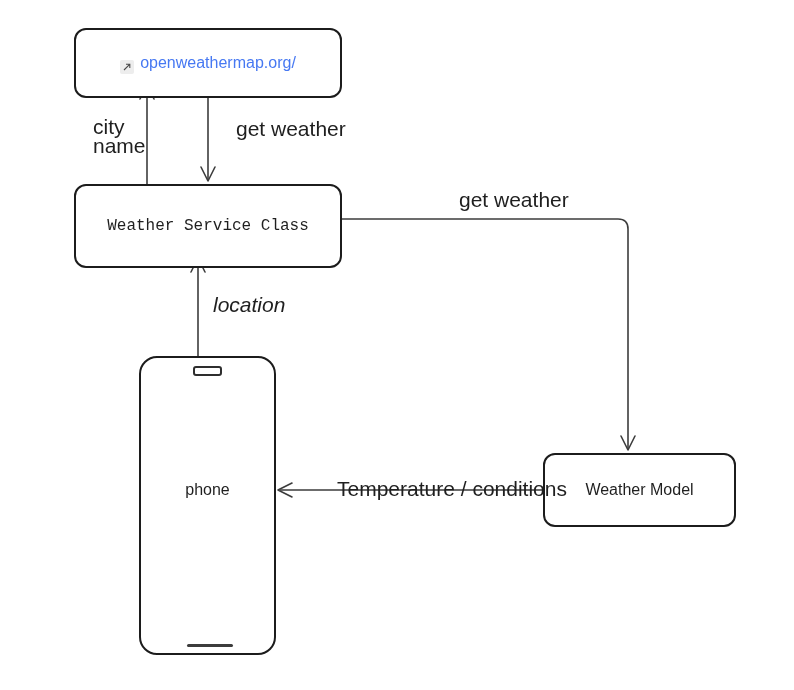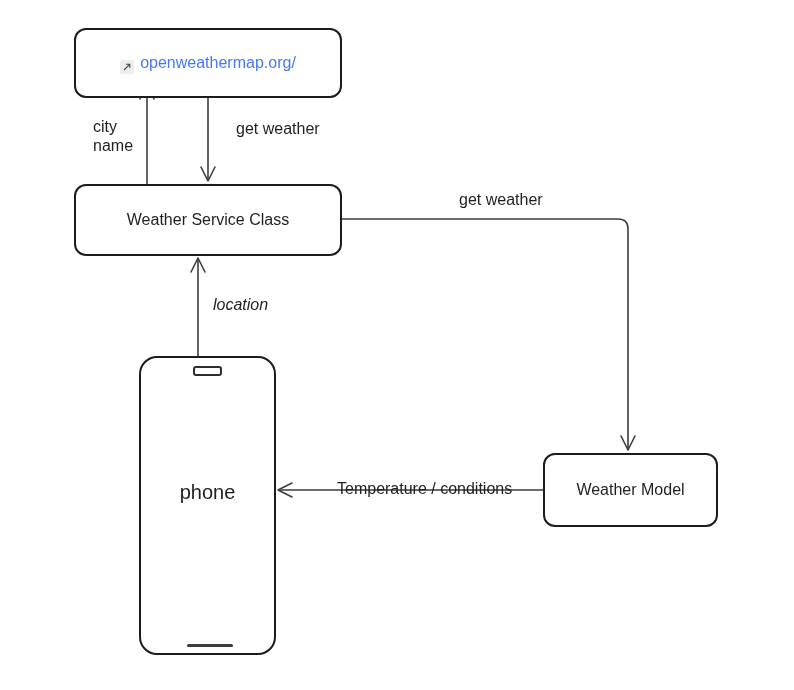--- a/index.html
+++ b/index.html
@@ -34,22 +34,22 @@
     background: #ffffff;
     border: 2px solid #1c1c1c;
     border-radius: 12px;
     display: flex;
     align-items: center;
     justify-content: center;
     font-size: 16px;
     z-index: 2;
   }
   #node-api     { left: 74px;  top: 12px;  width: 268px; height: 70px; margin-top: 16px; }
-  #node-service { left: 74px;  top: 184px; width: 268px; height: 72px; }
-  #node-model   { left: 543px; top: 453px; width: 175px; height: 74px; }
+  #node-service { left: 74px;  top: 184px; width: 268px; height: 84px; font-family: Liberation Mono, monospace; }
+  #node-model   { left: 543px; top: 453px; width: 193px; height: 74px; }
   #node-phone   { left: 139px; top: 356px; width: 137px; height: 299px; border-radius: 18px; }
 
   .api-link {
     color: #4678f2;
     text-decoration: none;
     cursor: pointer;
   }
   .link-icon {
     display: inline-flex;
     align-items: center;
@@ -78,26 +78,26 @@
     width: 46px; height: 3px;
     background: #3c3c3c;
     border-radius: 2px;
     z-index: 3;
   }
   .phone-label {
     position: absolute;
     left: 139px; top: 481px;
     width: 137px;
     text-align: center;
-    font-size: 20px;
+    font-size: 16px;
     z-index: 3;
   }
   .edge-label {
     position: absolute;
-    font-size: 16px;
+    font-size: 21px;
     line-height: 19px;
     white-space: nowrap;
     z-index: 2;
   }
   #label-city-name   { left: 93px;  top: 117px; width: 52px; white-space: normal; }
   #label-gw-api      { left: 236px; top: 119px; }
   #label-gw-model    { left: 459px; top: 190px; }
   #label-location    { left: 213px; top: 295px; font-style: italic; }
   #label-temperature { left: 337px; top: 479px; }
 </style>

